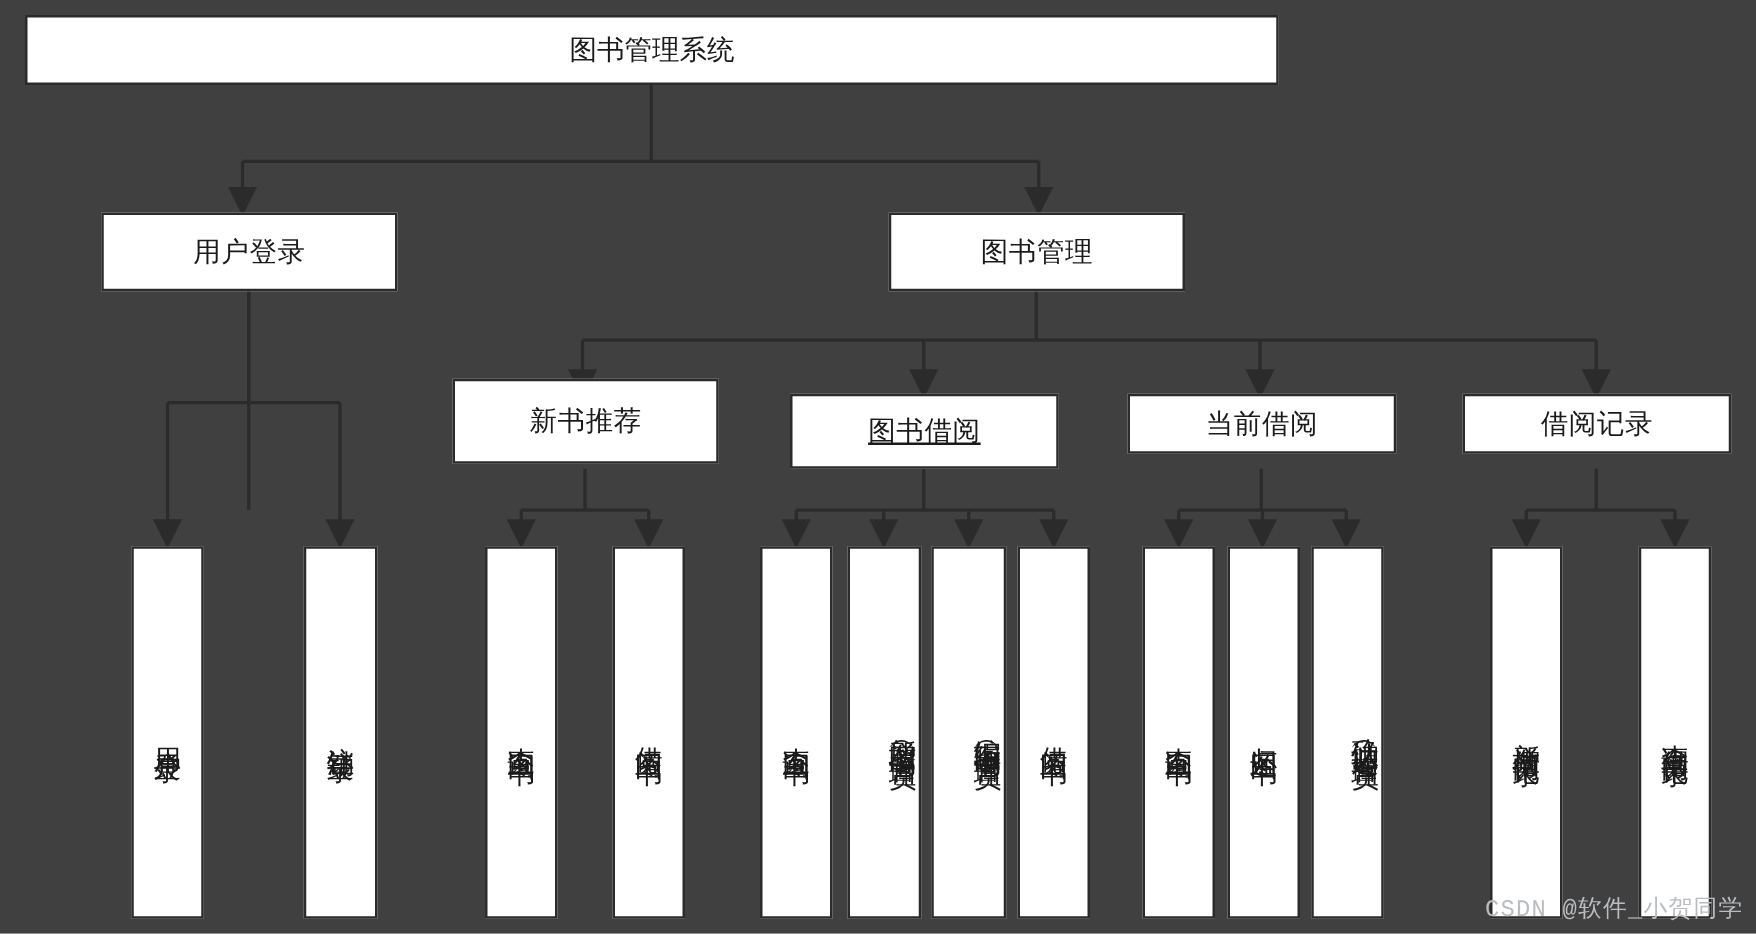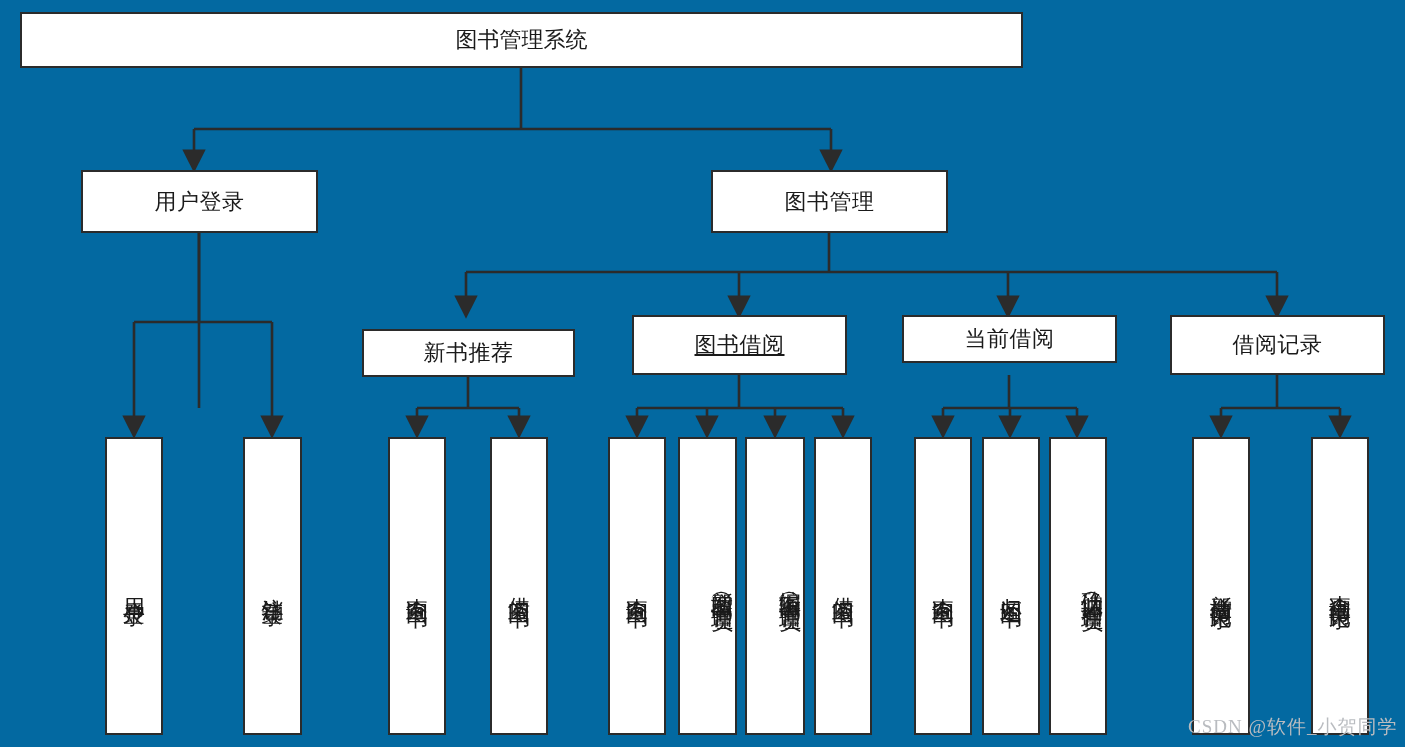--- a/index.html
+++ b/index.html
@@ -5,21 +5,21 @@
 <style>
   html, body {
     margin: 0;
     padding: 0;
     background: #ffffff;
   }
   #canvas {
     position: relative;
     width: 1405px;
     height: 747px;
-    background: #0369a1;
+    background: #404040;
     font-family: "Liberation Sans", "DejaVu Sans", sans-serif;
     overflow: hidden;
   }
   #edges {
     position: absolute;
     left: 0;
     top: 0;
     width: 1405px;
     height: 747px;
     pointer-events: none;
@@ -65,21 +65,21 @@
   }
   #watermark {
     position: absolute;
     left: 1188px;
     top: 714px;
     font-size: 19px;
     color: #b9bcc0;
     letter-spacing: 1px;
     white-space: nowrap;
     z-index: 5;
-    font-family: Liberation Serif, serif;
+    font-family: Liberation Mono, monospace;
   }
 </style>
 </head>
 <body>
 
 <div id="canvas">
 
   <svg id="edges" viewBox="0 0 1405 747" xmlns="http://www.w3.org/2000/svg">
     <defs>
       <marker id="arrow" markerWidth="9" markerHeight="9" refX="1" refY="4.5" orient="auto" markerUnits="strokeWidth">
@@ -138,30 +138,30 @@
     <span>图书管理系统</span>
   </div>
 
   <div class="node h" style="left:81px; top:170px; width:237px; height:63px;">
     <span>用户登录</span>
   </div>
   <div class="node h" style="left:711px; top:170px; width:237px; height:63px;justify-content:center;">
     <span>图书管理</span>
   </div>
 
-  <div class="node h" style="left:362px; top:329px; width:213px; height:48px;">
+  <div class="node h" style="left:362px; top:303px; width:213px; height:68px;">
     <span>新书推荐</span>
   </div>
   <div class="node h" style="left:632px; top:315px; width:215px; height:60px;text-decoration:underline;">
     <span>图书借阅</span>
   </div>
   <div class="node h" style="left:902px; top:315px; width:215px; height:48px;">
     <span>当前借阅</span>
   </div>
-  <div class="node h" style="left:1170px; top:315px; width:215px; height:60px;">
+  <div class="node h" style="left:1170px; top:315px; width:215px; height:48px;">
     <span>借阅记录</span>
   </div>
 
   <div class="node v" style="left:105px; top:437px; width:58px; height:298px;">
     <span class="vt">用户登录</span>
   </div>
   <div class="node v" style="left:243px; top:437px; width:59px; height:298px;">
     <span class="vt">注销登录</span>
   </div>
 

